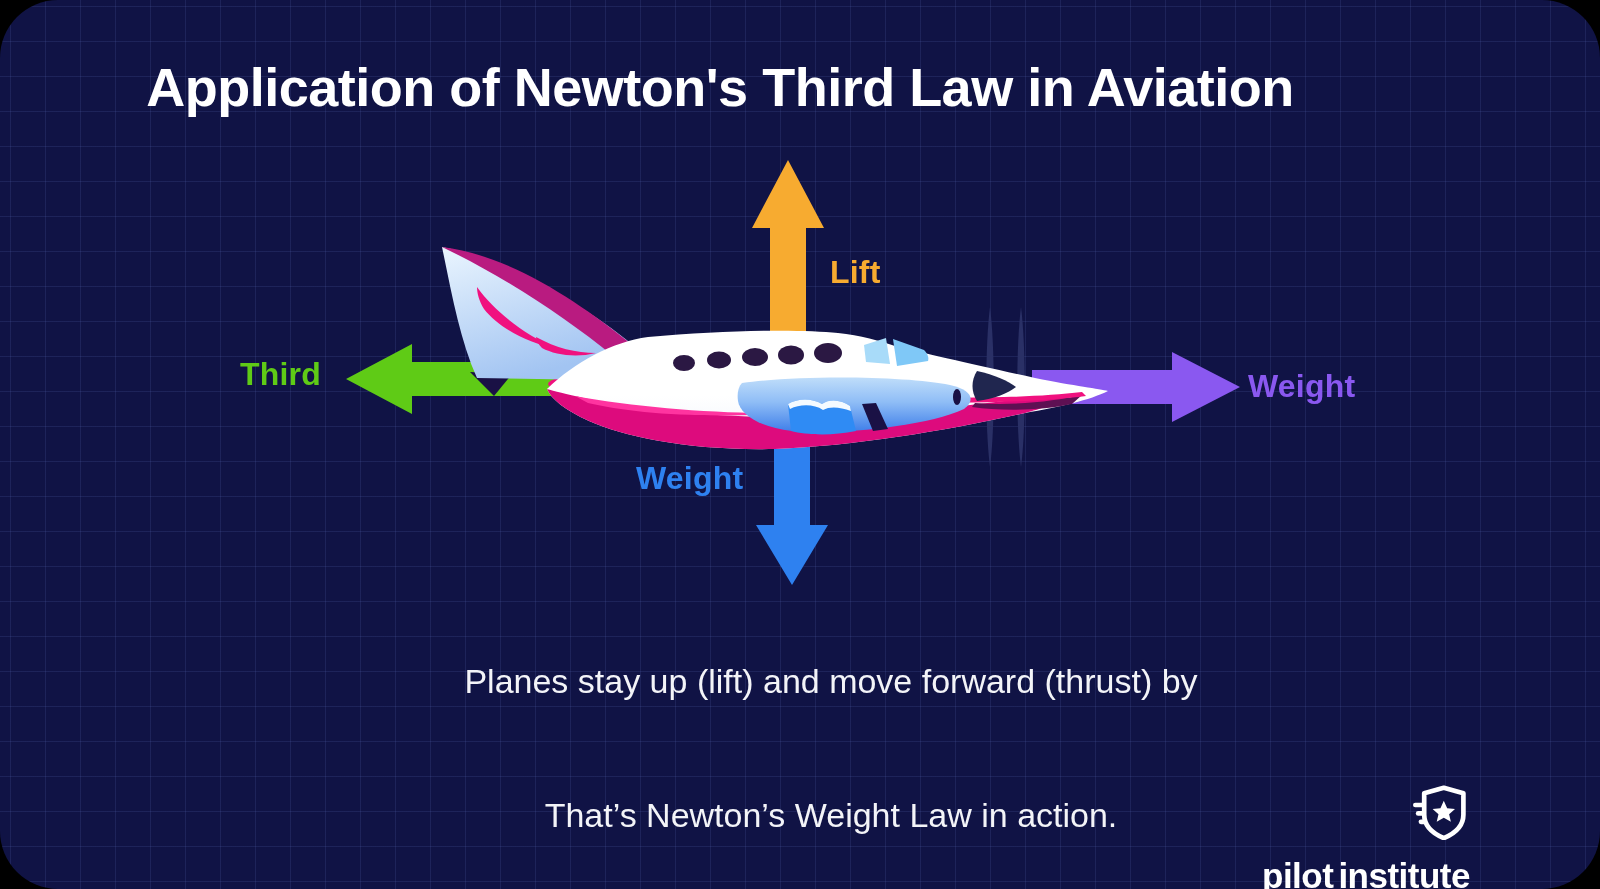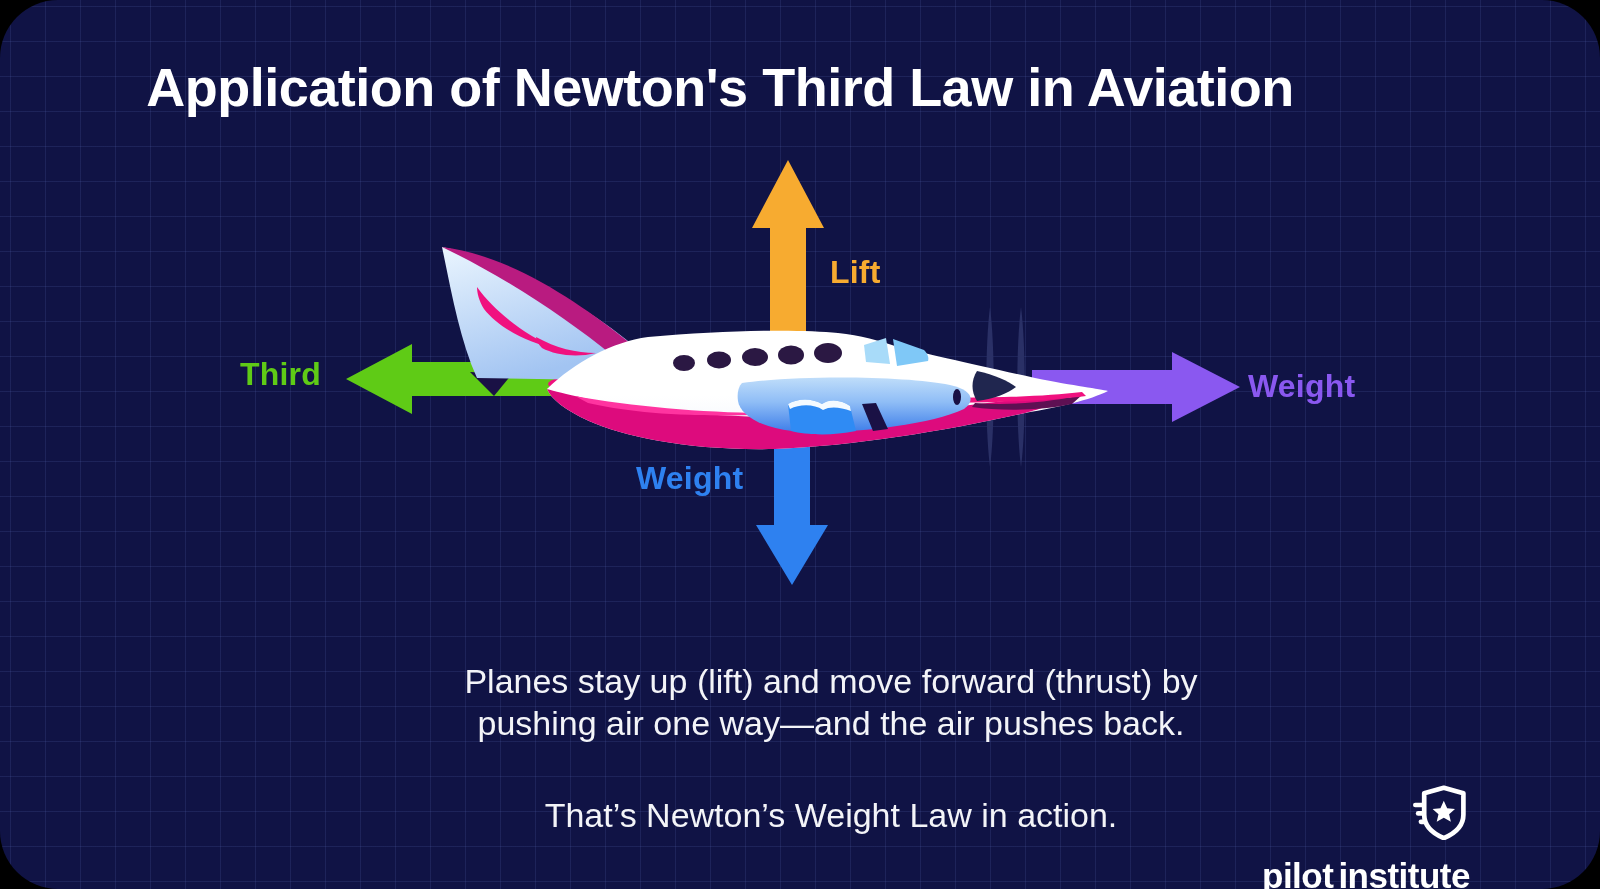--- a/index.html
+++ b/index.html
@@ -118,21 +118,20 @@
     </g>
   </svg>
 
   <span class="force-label label-lift" style="color: rgb(247, 171, 48);">Lift</span>
   <span class="force-label label-drag" style="color: rgb(95, 203, 22);">Third</span>
   <span class="force-label label-weight" style="color: rgb(46, 129, 240);">Weight</span>
   <span class="force-label label-thrust" style="color: rgb(138, 88, 240);">Weight</span>
 
   <p class="caption caption-main">
     <span>Planes stay up (lift) and move forward (thrust) by</span><br>
-    <span>pushing air one way—and the air pushes back.</span>
   </p>
   <p class="caption caption-sub">
     <span>That’s Newton’s Weight Law in action.</span>
   </p>
 
   <div class="logo">
     <svg class="logo-badge" viewBox="0 0 60 60" aria-hidden="true">
       <g fill="#FFFFFF">
         <rect x="0" y="20" width="24" height="5" rx="2.5"></rect>
         <rect x="3" y="29" width="19" height="5" rx="2.5"></rect>

